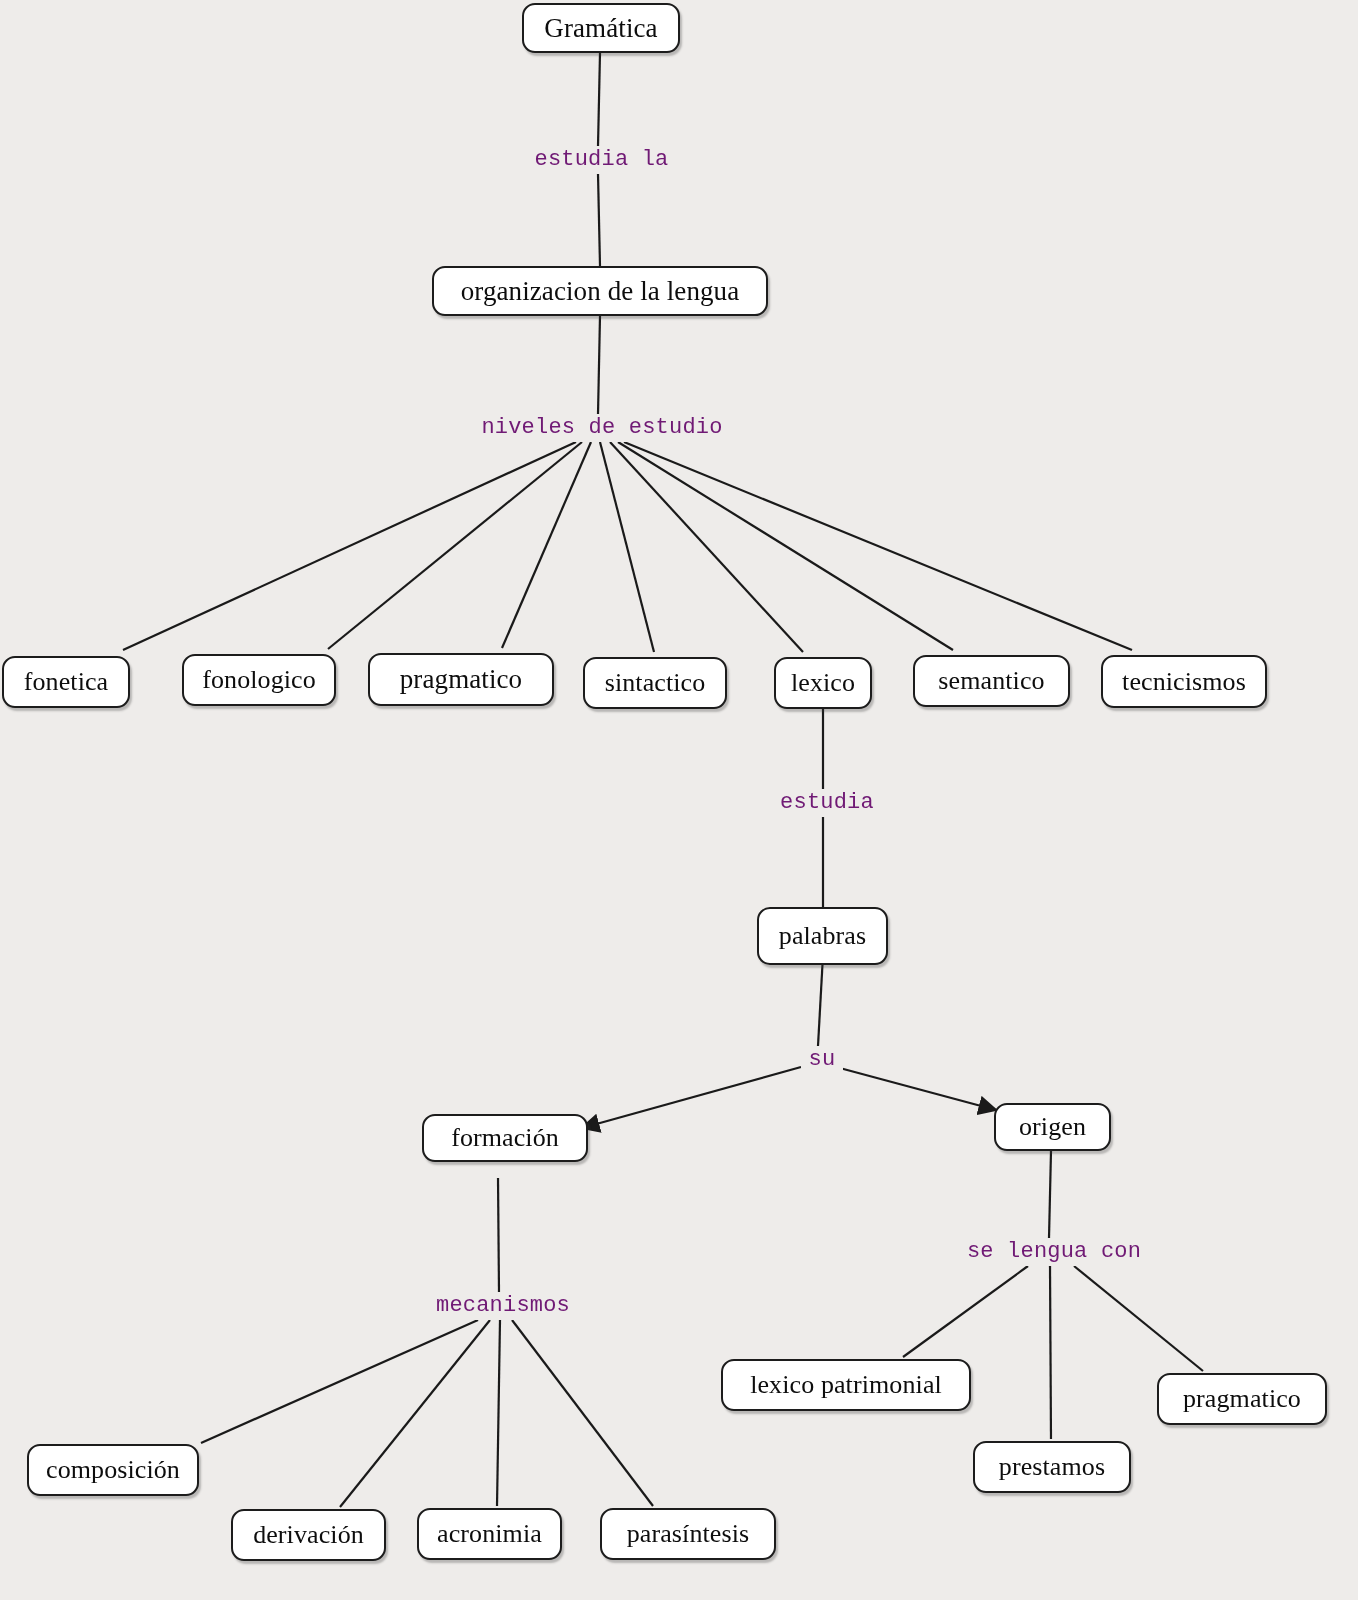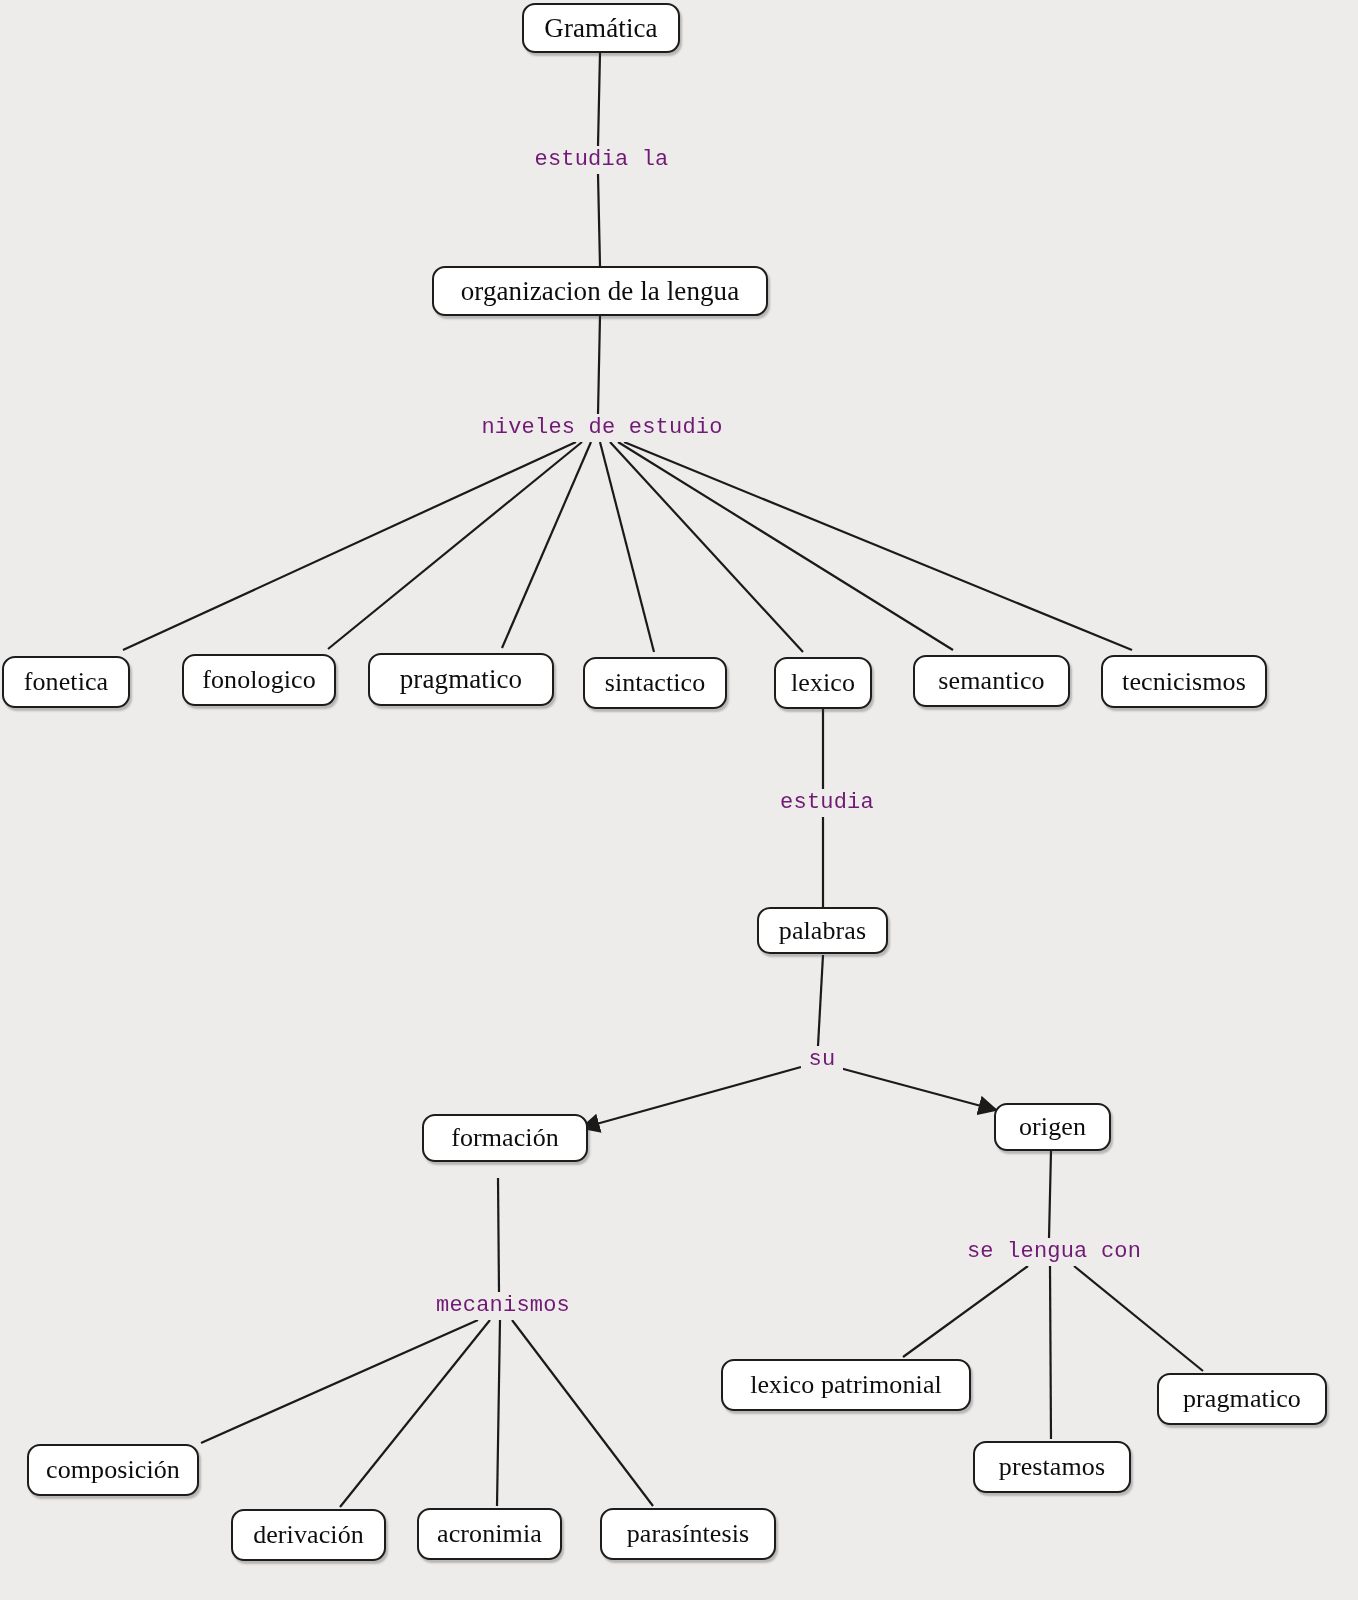--- a/index.html
+++ b/index.html
@@ -79,21 +79,21 @@
   <div id="node-layer">
       <div class="node" style="left: 522px; top: 3px; width: 158px; height: 50px; font-size: 27px;">Gramática</div>
       <div class="node" style="left: 432px; top: 266px; width: 336px; height: 50px; font-size: 27px;">organizacion de la lengua</div>
       <div class="node" style="left: 2px; top: 656px; width: 128px; height: 52px; font-size: 26px;">fonetica</div>
       <div class="node" style="left: 182px; top: 654px; width: 154px; height: 52px; font-size: 26px;">fonologico</div>
       <div class="node" style="left: 368px; top: 653px; width: 186px; height: 53px; font-size: 27px;">pragmatico</div>
       <div class="node" style="left: 583px; top: 657px; width: 144px; height: 52px; font-size: 26px;">sintactico</div>
       <div class="node" style="left: 774px; top: 657px; width: 98px; height: 52px; font-size: 26px;">lexico</div>
       <div class="node" style="left: 913px; top: 655px; width: 157px; height: 52px; font-size: 26px;">semantico</div>
       <div class="node" style="left: 1101px; top: 655px; width: 166px; height: 53px; font-size: 26px;">tecnicismos</div>
-      <div class="node" style="left: 757px; top: 907px; width: 131px; height: 47px; font-size: 26px;">palabras</div>
+      <div class="node" style="left: 757px; top: 907px; width: 131px; height: 58px; font-size: 26px;">palabras</div>
       <div class="node" style="left: 422px; top: 1114px; width: 166px; height: 48px; font-size: 26px;">formación</div>
       <div class="node" style="left: 994px; top: 1103px; width: 117px; height: 48px; font-size: 26px;">origen</div>
       <div class="node" style="left: 27px; top: 1444px; width: 172px; height: 52px; font-size: 26px;">composición</div>
       <div class="node" style="left: 231px; top: 1509px; width: 155px; height: 52px; font-size: 26px;">derivación</div>
       <div class="node" style="left: 417px; top: 1508px; width: 145px; height: 52px; font-size: 26px;">acronimia</div>
       <div class="node" style="left: 600px; top: 1508px; width: 176px; height: 52px; font-size: 26px;">parasíntesis</div>
       <div class="node" style="left: 721px; top: 1359px; width: 250px; height: 52px; font-size: 26px;">lexico patrimonial</div>
       <div class="node" style="left: 973px; top: 1441px; width: 158px; height: 52px; font-size: 26px;">prestamos</div>
       <div class="node" style="left: 1157px; top: 1373px; width: 170px; height: 52px; font-size: 26px;">pragmatico</div>
     </div>

